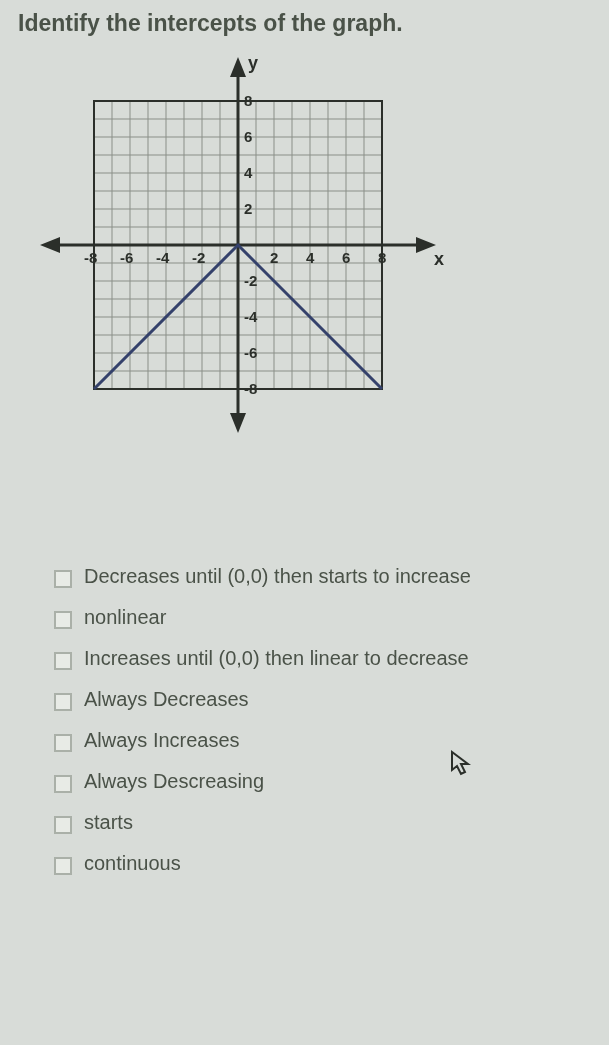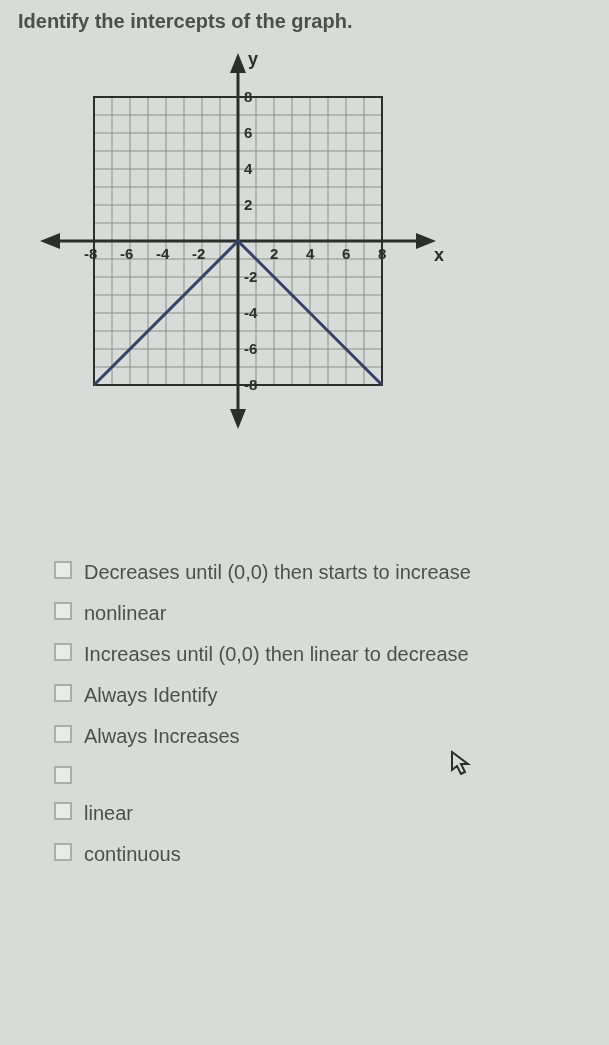--- a/index.html
+++ b/index.html
@@ -7,38 +7,38 @@
       width: 609px;
       height: 1045px;
       background: #d8dcd8;
       font-family: Arial, sans-serif;
       padding: 10px 18px;
       color: #4a5248;
       position: relative;
       overflow: hidden;
     }
     .question-title {
-      font-size: 20px;
+      font-size: 23px;
       font-weight: bold;
       margin-bottom: 18px;
       color: #4a5248;
     }
     .graph-wrap {
       width: 420px;
       margin-left: 20px;
       margin-bottom: 120px;
     }
     .graph-svg { display: block; }
     .options {
       margin-left: 36px;
       margin-top: 40px;
     }
     .option-row {
       display: flex;
-      align-items: flex-start;
+      align-items: flex-end;
       margin-bottom: 18px;
     }
     .checkbox {
       width: 18px;
       height: 18px;
       border: 2px solid #aab0a8;
       background: #e8ebe6;
       margin-right: 12px;
       flex-shrink: 0;
     }
@@ -144,32 +144,33 @@
     <div class="option-row">
       <div class="checkbox"></div>
       <div class="option-label">nonlinear</div>
     </div>
     <div class="option-row">
       <div class="checkbox"></div>
       <div class="option-label">Increases until (0,0) then linear to decrease</div>
     </div>
     <div class="option-row">
       <div class="checkbox"></div>
-      <div class="option-label">Always Identify</div>
+      <div class="option-label">Always Decreases</div>
     </div>
     <div class="option-row">
       <div class="checkbox"></div>
       <div class="option-label">Always Increases</div>
     </div>
     <div class="option-row">
       <div class="checkbox"></div>
+      <div class="option-label">Always Descreasing</div>
     </div>
     <div class="option-row">
       <div class="checkbox"></div>
-      <div class="option-label">linear</div>
+      <div class="option-label">starts</div>
     </div>
     <div class="option-row">
       <div class="checkbox"></div>
       <div class="option-label">continuous</div>
     </div>
   </div>
 
 <svg class="cursor" width="24" height="28">
   <path d="M2 2 L2 20 L7 16 L11 24 L15 22 L11 14 L18 14 Z" fill="none" stroke="#2b2f2a" stroke-width="2"></path>
 </svg>

